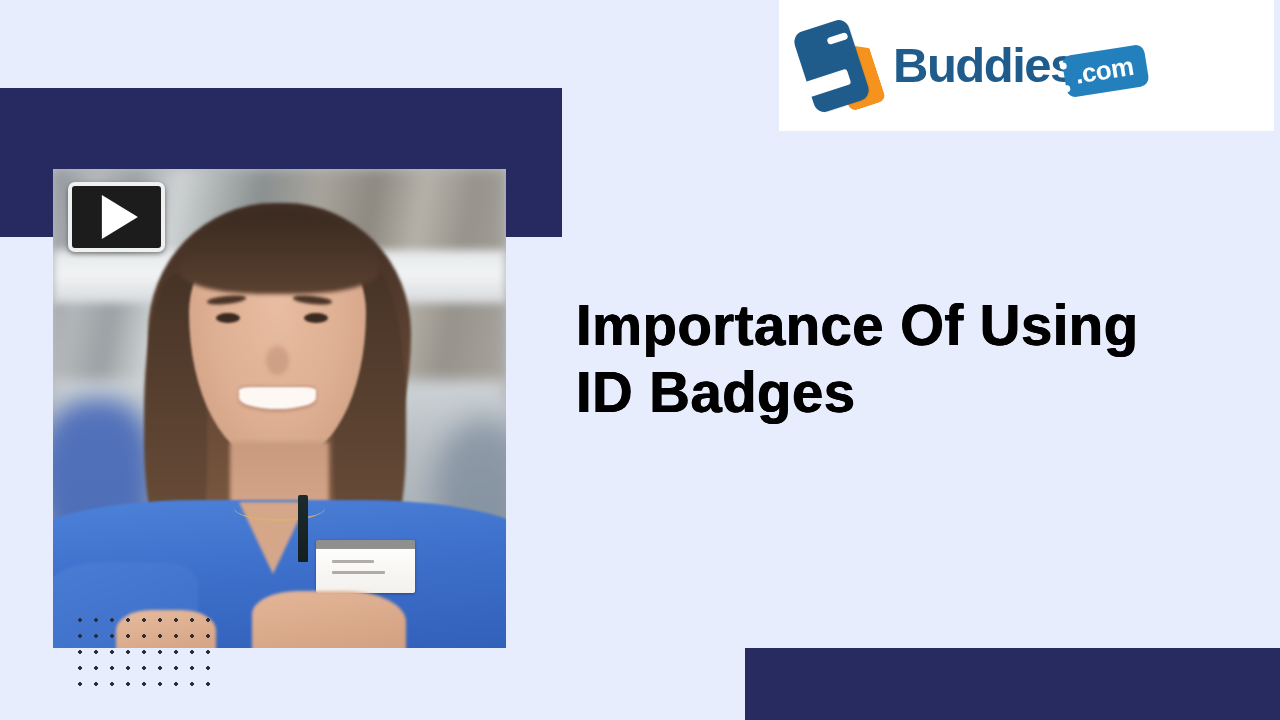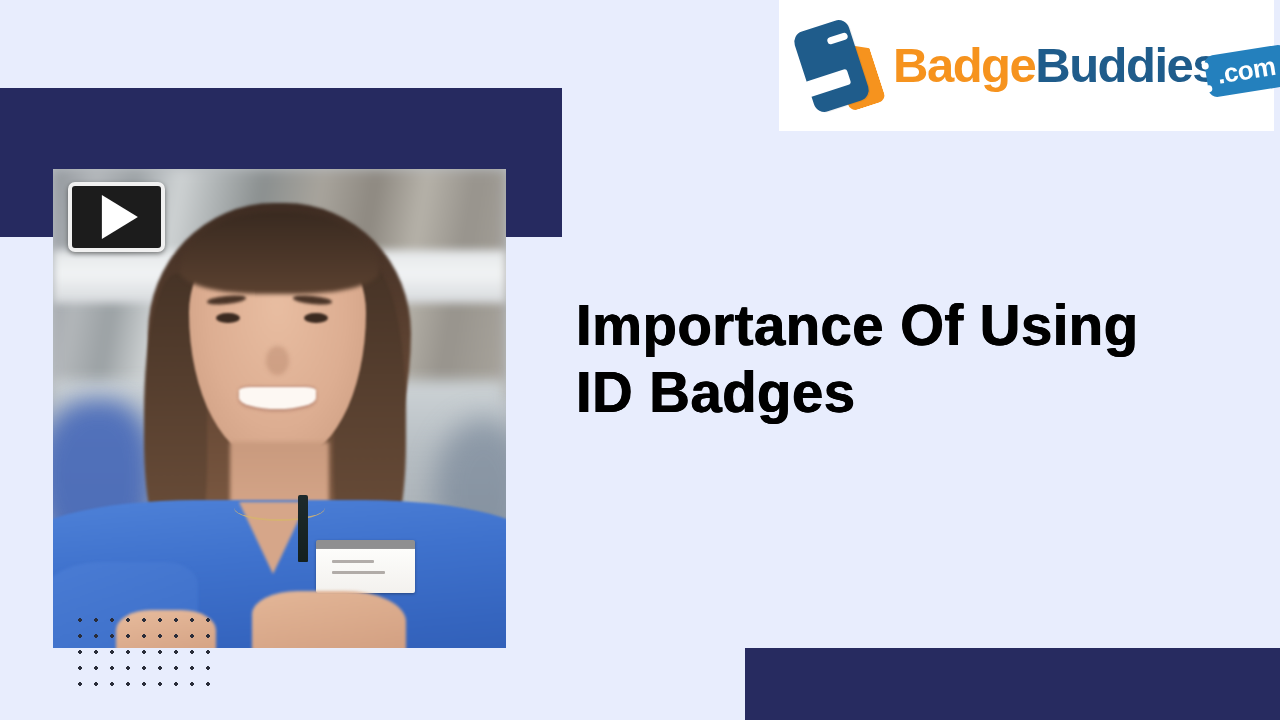--- a/index.html
+++ b/index.html
@@ -469,19 +469,18 @@
   </h1>
 
   <div class="logo-card">
     <div class="logo-mark">
       <div class="mark-orange"></div>
       <div class="mark-card"></div>
       <div class="mark-slot"></div>
       <div class="mark-stripe"></div>
     </div>
     <div class="logo-word">
-      <span class="word-badge">Badge</span>
         <span class="word-buddies">Buddies</span>
       <span class="logo-tld">.com</span>
     </div>
   </div>
 
 </div>
 
 </body></html>

